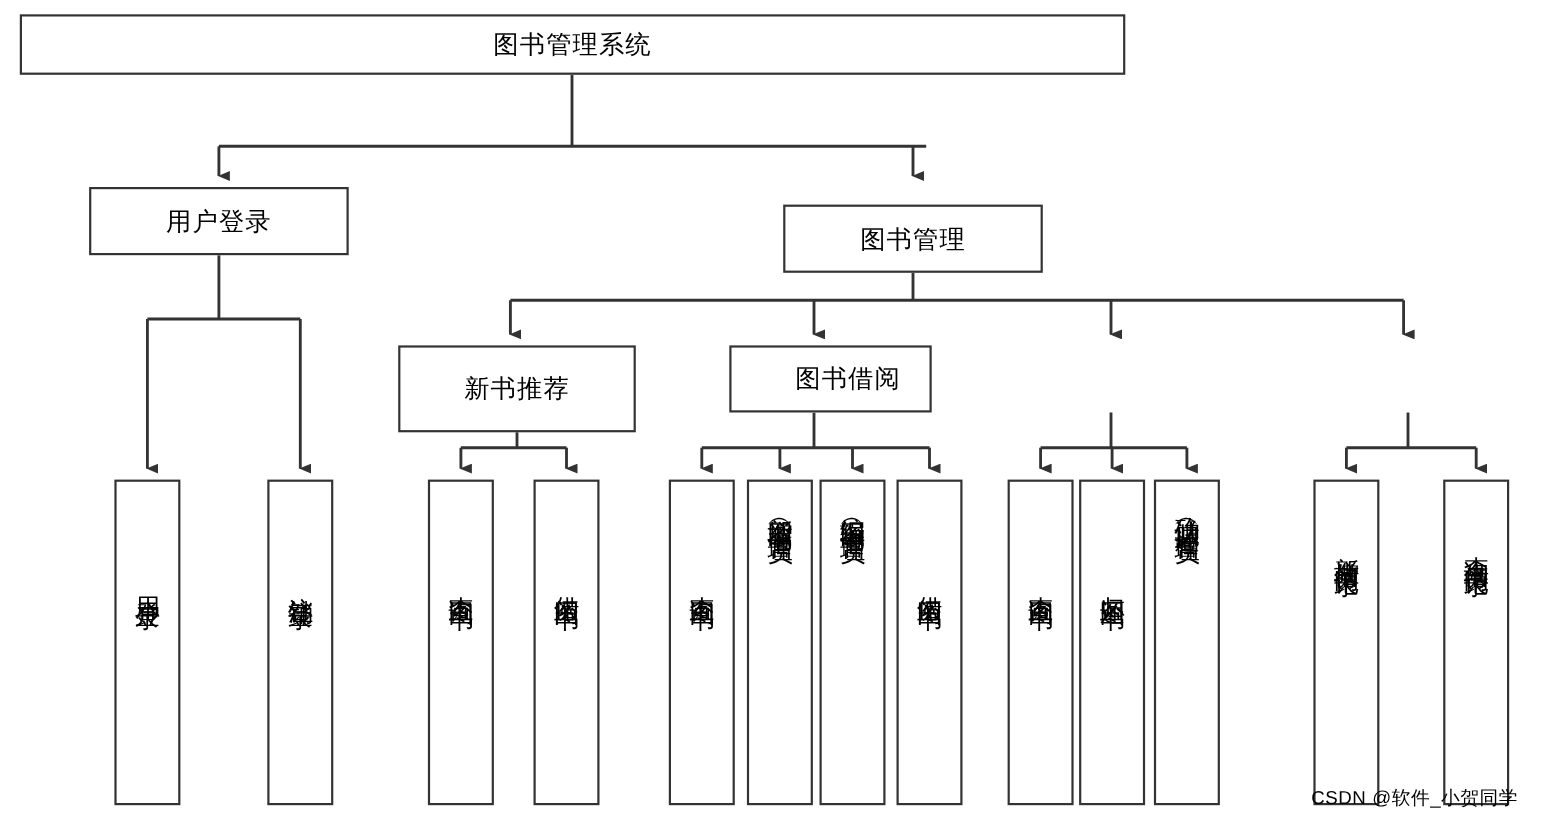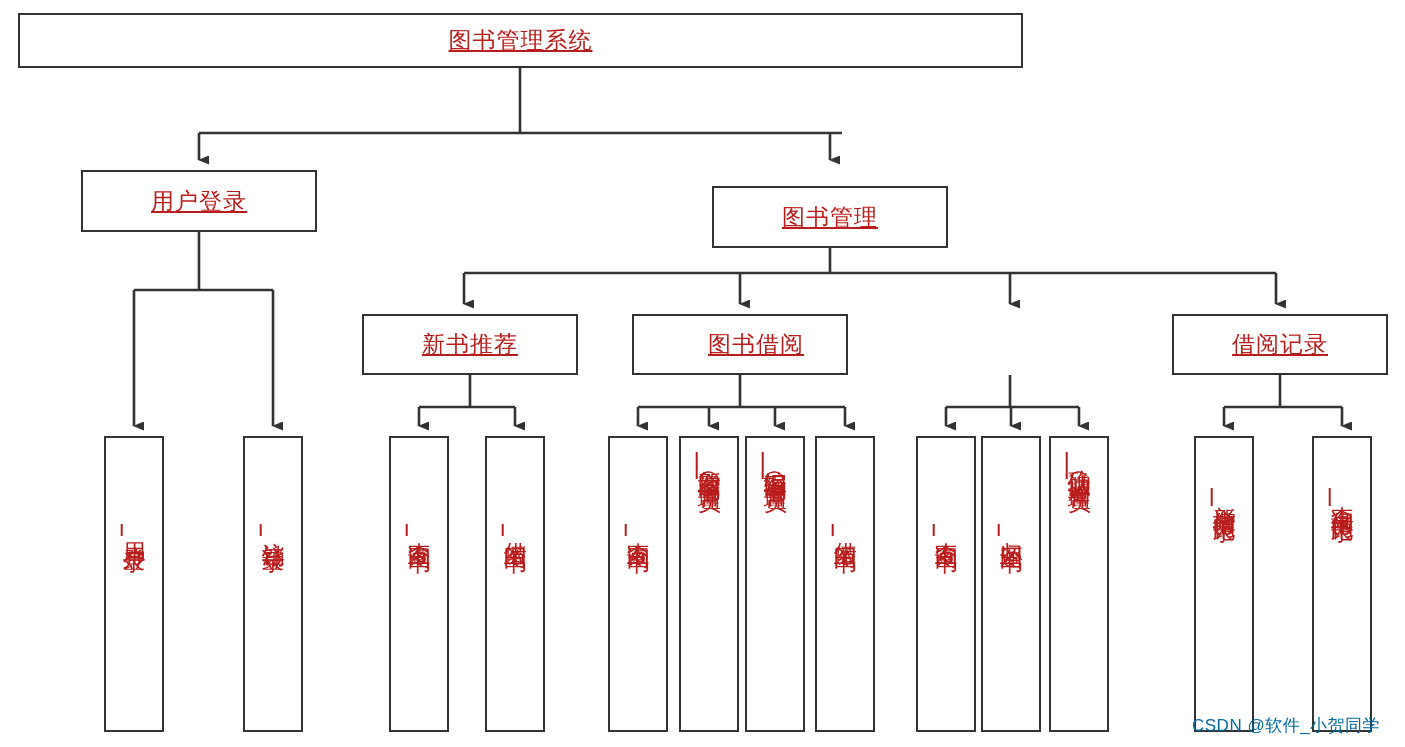--- a/index.html
+++ b/index.html
@@ -27,24 +27,23 @@
     border:2px solid #333333;
     background:#ffffff;
     display:flex;
     align-items:center;
     justify-content:center;
     z-index:2;
   }
   .node .label{
     font-size:23px;
     line-height:1.25;
-    color:#b91c1c;
+    color:#000000;
     letter-spacing:1px;
     white-space:nowrap;
-    text-decoration:underline;
   }
   .node.leaf{
     align-items:flex-start;
     padding-top:8px;
   }
   .node.leaf .label{
     writing-mode:vertical-rl;
     text-orientation:upright;
     font-size:23px;
     line-height:1.28;
@@ -58,21 +57,21 @@
     margin-top:42px;
   }
   .node.leaf.tall .label{
     margin-top:6px;
   }
   #watermark{
     position:absolute;
     left:1192px;
     top:714px;
     font-size:17px;
-    color:#0369a1;
+    color:#000000;
     letter-spacing:0.5px;
     z-index:5;
     white-space:nowrap;
   }
 </style>
 </head>
 <body>
 
 <div id="canvas">
 
@@ -130,28 +129,25 @@
     <span class="label">图书管理系统</span>
   </div>
 
   <div class="node" style="left:81px; top:170px; width:236px; height:62px;">
     <span class="label">用户登录</span>
   </div>
   <div class="node" style="left:712px; top:170px; width:236px; height:62px;margin-top:16px;">
     <span class="label">图书管理</span>
   </div>
 
-  <div class="node" style="left:362px; top:314px; width:216px; height:61px;">
+  <div class="node" style="left:362px; top:314px; width:216px; height:79px;">
     <span class="label">新书推荐</span>
   </div>
-  <div class="node" style="left:632px; top:314px; width:216px; height:61px;padding-left:32px;">
+  <div class="node" style="left:663px; top:314px; width:184px; height:61px;padding-left:32px;">
     <span class="label">图书借阅</span>
-  </div>
-  <div class="node" style="left:1172px; top:314px; width:216px; height:61px;">
-    <span class="label">借阅记录</span>
   </div>
 
   <div class="node leaf short" style="left:104px; top:436px; width:60px; height:296px;">
     <span class="label">用户登录</span>
   </div>
   <div class="node leaf short" style="left:243px; top:436px; width:60px; height:296px;">
     <span class="label">注销登录</span>
   </div>
   <div class="node leaf short" style="left:389px; top:436px; width:60px; height:296px;">
     <span class="label">查询图书</span>

